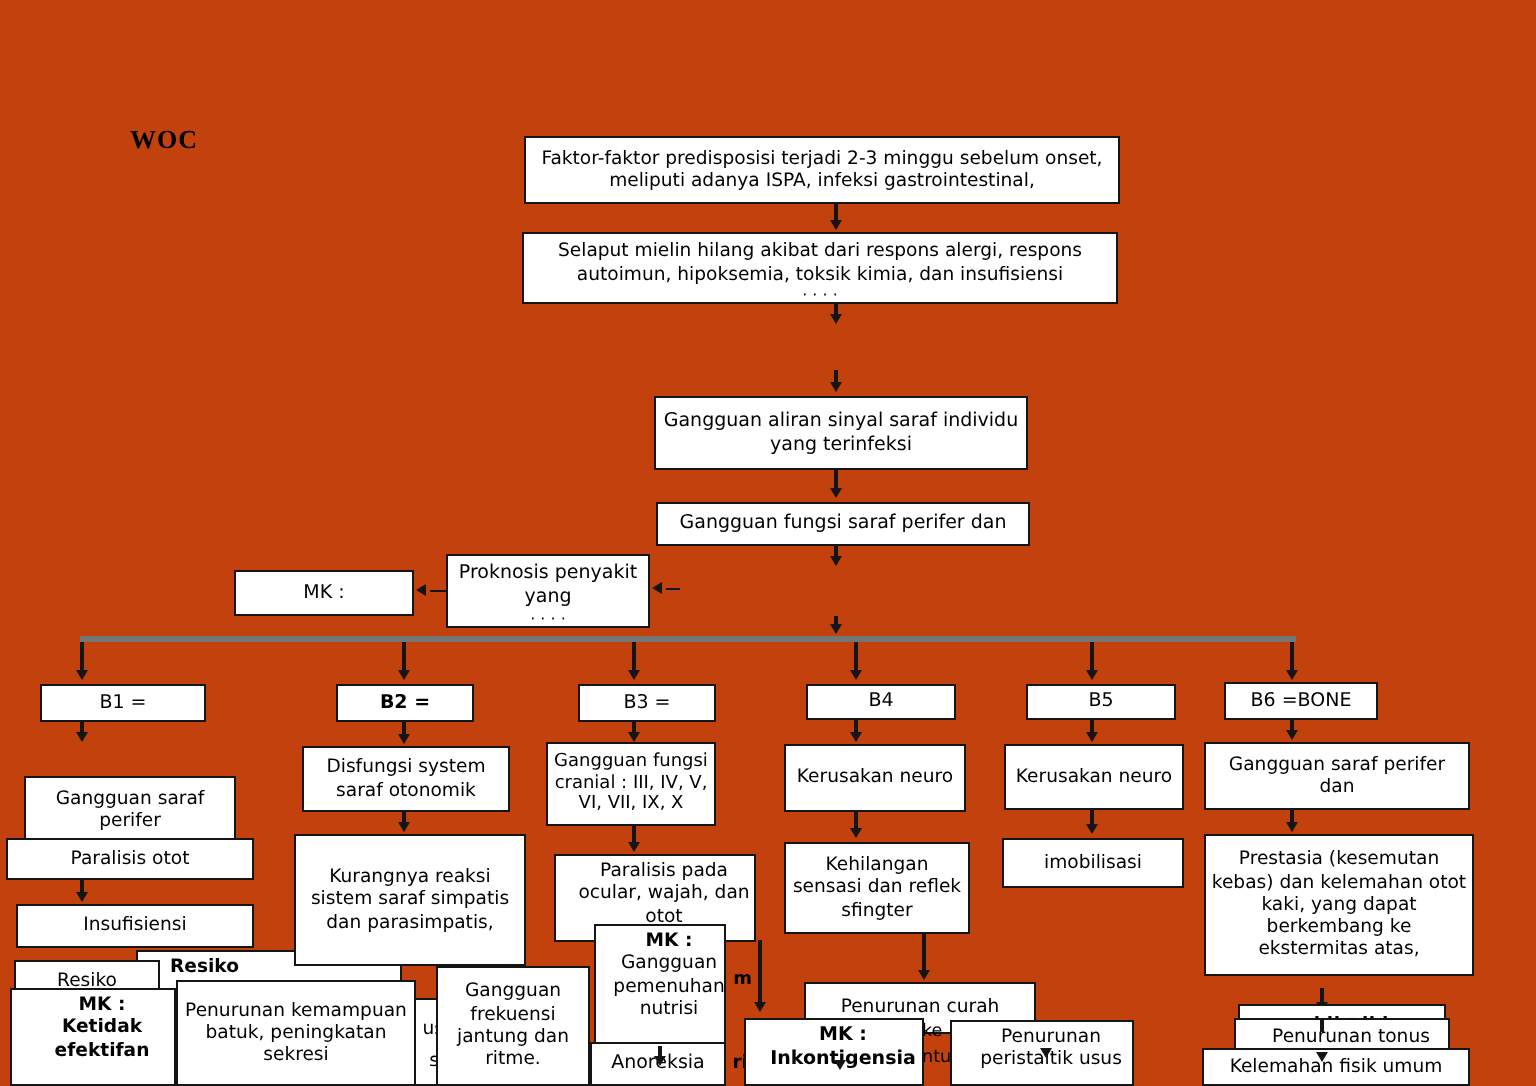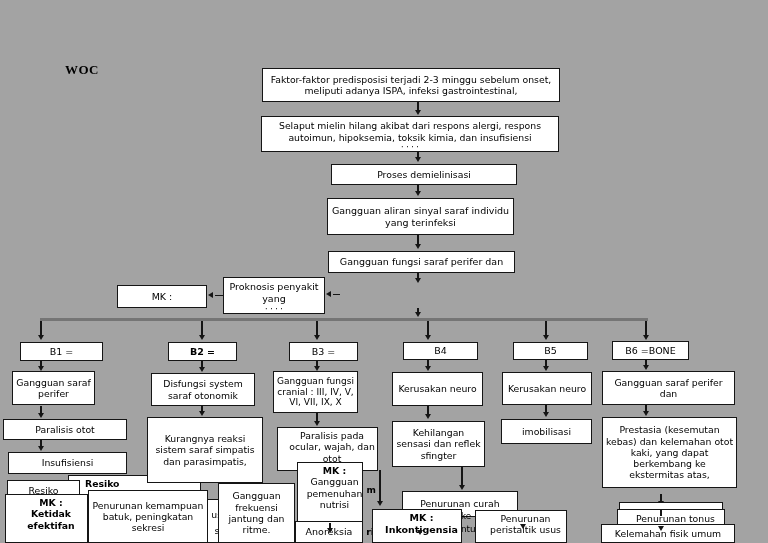--- a/index.html
+++ b/index.html
@@ -1,16 +1,16 @@
 <!DOCTYPE html>
 <html><head>
 <meta charset="utf-8">
 <style>
   html,body{margin:0;padding:0;background:#fff;}
-  .canvas{position:relative;width:768px;height:543px;background:#a3a3a3;overflow:hidden;
+  .canvas{position:relative;width:768px;height:543px;background:#c2410c;overflow:hidden;
           font-family:"DejaVu Sans","Liberation Sans",sans-serif;color:#000;}
   .bx{position:absolute;background:#fff;border:1.3px solid #151515;box-sizing:border-box;
       display:flex;flex-direction:column;align-items:center;justify-content:center;
       text-align:center;font-size:9.3px;line-height:1.22;padding:1px 2px;z-index:2;overflow:hidden;}
   .top{justify-content:flex-start;padding-top:2px;padding-left:11px;}
   .b{font-weight:bold;}
   .frag{position:absolute;background:transparent;border:none;z-index:1;font-size:9px;line-height:1.6;
         display:block;overflow:hidden;}
   .vl{position:absolute;width:1.3px;background:#151515;z-index:0;}
   .hl{position:absolute;height:1.3px;background:#151515;z-index:0;}
@@ -35,21 +35,20 @@
   <div class="vl" style="left:417.4px;top:102px;height:9px;"></div>
   <div class="ah" style="left:414.7px;top:110px;"></div>
 
   <div class="bx" style="left:261px;top:116px;width:298px;height:36px;">
     <span>Selaput mielin hilang akibat dari respons alergi, respons autoimun, hipoksemia, toksik kimia, dan insufisiensi</span>
     <span class="clip">· · · ·</span>
   </div>
   <div class="vl" style="left:417.4px;top:152px;height:6px;"></div>
   <div class="ah" style="left:414.7px;top:157px;"></div>
 
-  <div class="bx" style="left:331px;top:164px;width:186px;height:21px;">Proses demielinisasi</div>
   <div class="vl" style="left:417.4px;top:185px;height:7px;"></div>
   <div class="ah" style="left:414.7px;top:191px;"></div>
 
   <div class="bx" style="left:327px;top:198px;width:187px;height:37px;font-size:9.5px;">Gangguan aliran sinyal saraf individu yang terinfeksi</div>
   <div class="vl" style="left:417.4px;top:235px;height:10px;"></div>
   <div class="ah" style="left:414.7px;top:244px;"></div>
 
   <div class="bx" style="left:328px;top:251px;width:187px;height:22px;font-size:9.5px;">Gangguan fungsi saraf perifer dan</div>
   <div class="vl" style="left:417.4px;top:273px;height:6px;"></div>
   <div class="ah" style="left:414.7px;top:278px;"></div>
@@ -96,21 +95,21 @@
   <div class="ah" style="left:198.7px;top:367px;"></div>
   <div class="vl" style="left:316.4px;top:361px;height:6px;"></div>
   <div class="ah" style="left:313.7px;top:366px;"></div>
   <div class="vl" style="left:427.4px;top:360px;height:7px;"></div>
   <div class="ah" style="left:424.7px;top:366px;"></div>
   <div class="vl" style="left:545.4px;top:360px;height:7px;"></div>
   <div class="ah" style="left:542.7px;top:366px;"></div>
   <div class="vl" style="left:645.4px;top:360px;height:6px;"></div>
   <div class="ah" style="left:642.7px;top:365px;"></div>
 
-  <div class="bx" style="left:12px;top:371px;width:83px;height:34px;">Gangguan saraf perifer</div>
+  <div class="bx" style="left:12px;top:388px;width:106px;height:34px;">Gangguan saraf perifer</div>
   <div class="bx" style="left:151px;top:373px;width:104px;height:33px;">Disfungsi system saraf otonomik</div>
   <div class="bx" style="left:273px;top:371px;width:85px;height:42px;font-size:9px;">Gangguan fungsi cranial : III, IV, V, VI, VII, IX, X</div>
   <div class="bx" style="left:392px;top:372px;width:91px;height:34px;">Kerusakan neuro</div>
   <div class="bx" style="left:502px;top:372px;width:90px;height:33px;">Kerusakan neuro</div>
   <div class="bx" style="left:602px;top:371px;width:133px;height:34px;">Gangguan saraf perifer dan</div>
 
   <div class="vl" style="left:40.4px;top:406px;height:8px;"></div>
   <div class="ah" style="left:37.7px;top:413px;"></div>
   <div class="vl" style="left:201.4px;top:406px;height:6px;"></div>
   <div class="ah" style="left:198.7px;top:411px;"></div>

